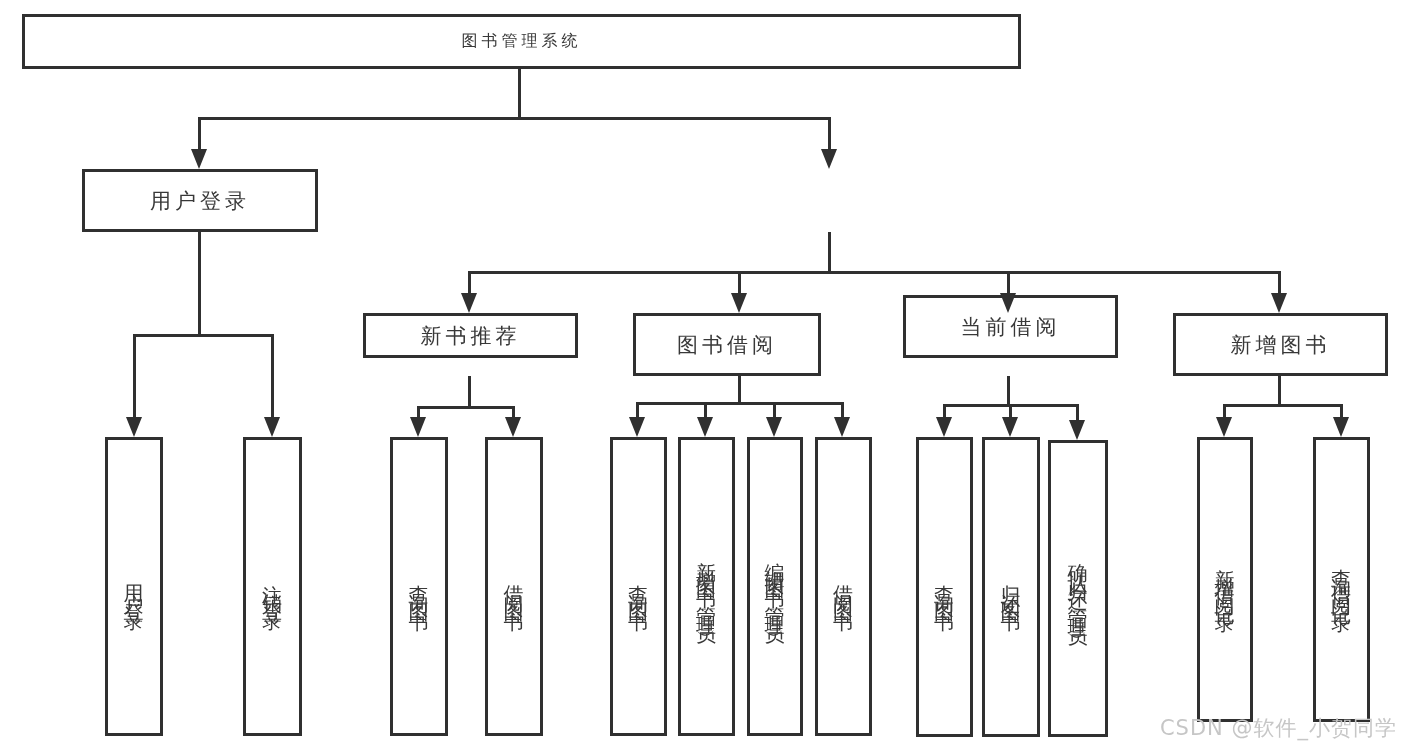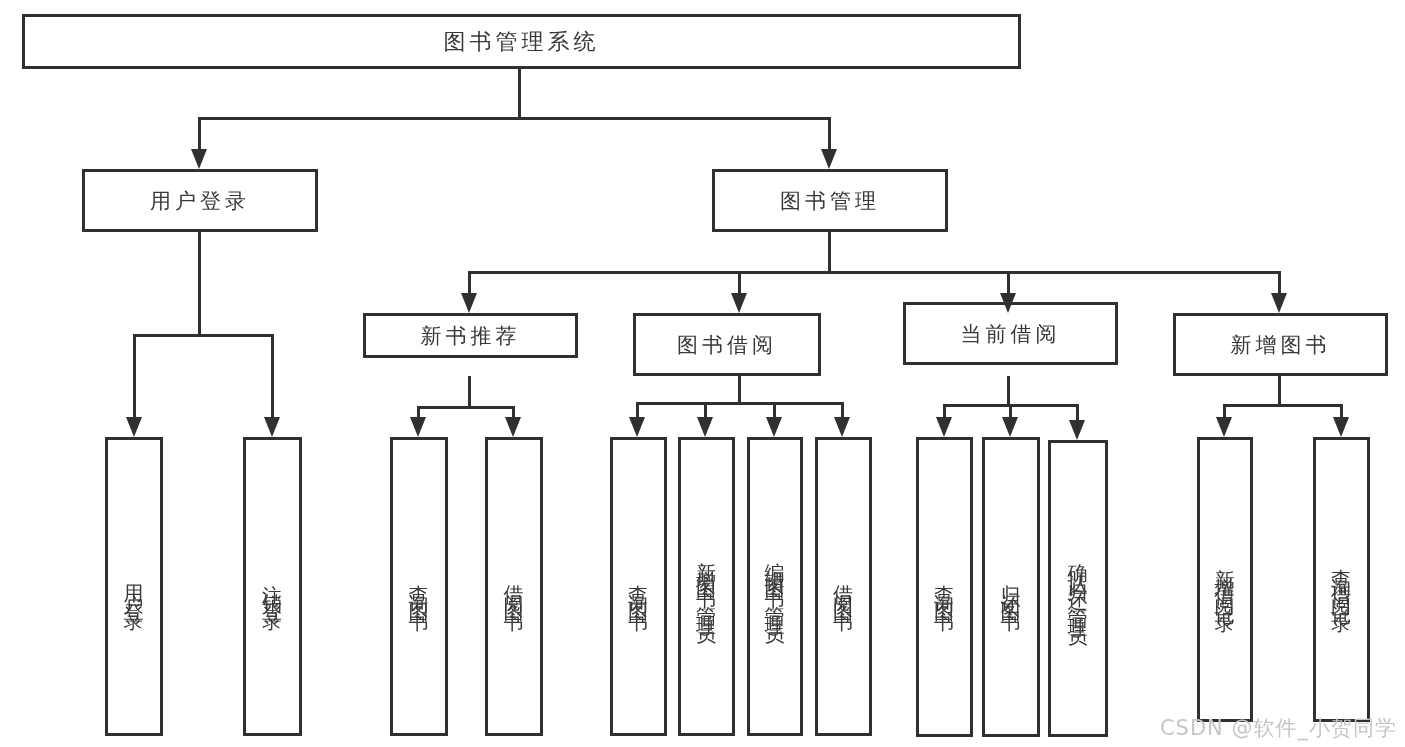--- a/index.html
+++ b/index.html
@@ -18,21 +18,21 @@
     display:flex;
     align-items:center;
     justify-content:center;
     color:#383838;
   }
   .box .lbl{
     font-size:21px;
     letter-spacing:4px;
     white-space:nowrap;
   }
-  .root .lbl{font-size:22px;}
+  .root .lbl{font-size:16px;}
   .leaf .lbl{
     writing-mode:vertical-rl;
     font-size:20px;
     letter-spacing:9px;
     line-height:1;
     white-space:nowrap;
   }
   .vline{position:absolute;width:3px;background:#303030;}
   .hline{position:absolute;height:3px;background:#303030;}
   .arrow{
@@ -55,31 +55,28 @@
 
 <div class="canvas">
 
   <div class="box root" style="left:22px;top:14px;width:999px;height:55px">
     <span class="lbl">图书管理系统</span>
   </div>
 
   <div class="box" style="left:82px;top:169px;width:236px;height:63px">
     <span class="lbl">用户登录</span>
   </div>
-  <div class="box" style="left:712px;top:169px;width:236px;height:63px">
-    <span class="lbl">图书管理</span>
-  </div>
 
   <div class="box" style="left:363px;top:313px;width:215px;height:45px">
     <span class="lbl">新书推荐</span>
   </div>
   <div class="box" style="left:633px;top:313px;width:188px;height:63px">
     <span class="lbl">图书借阅</span>
   </div>
-  <div class="box" style="left:903px;top:302px;width:215px;height:63px">
+  <div class="box" style="left:903px;top:295px;width:215px;height:63px">
     <span class="lbl">当前借阅</span>
   </div>
   <div class="box" style="left:1173px;top:313px;width:215px;height:63px">
     <span class="lbl">新增图书</span>
   </div>
 
   <div class="box leaf" style="left:105px;top:437px;width:58px;height:299px">
     <span class="lbl">用户登录</span>
   </div>
   <div class="box leaf" style="left:243px;top:437px;width:59px;height:299px">

